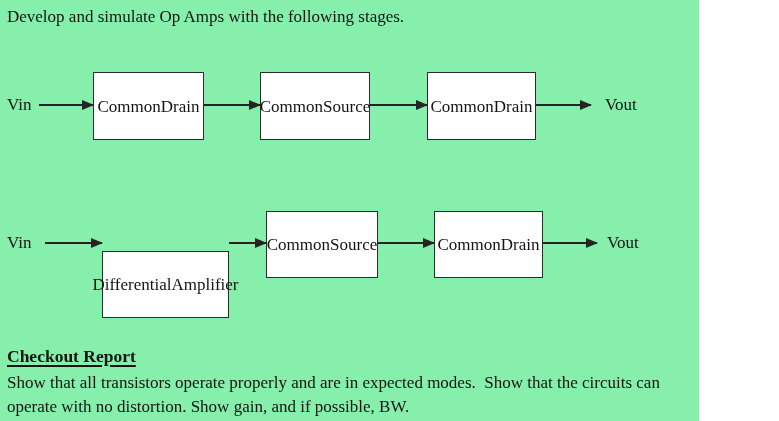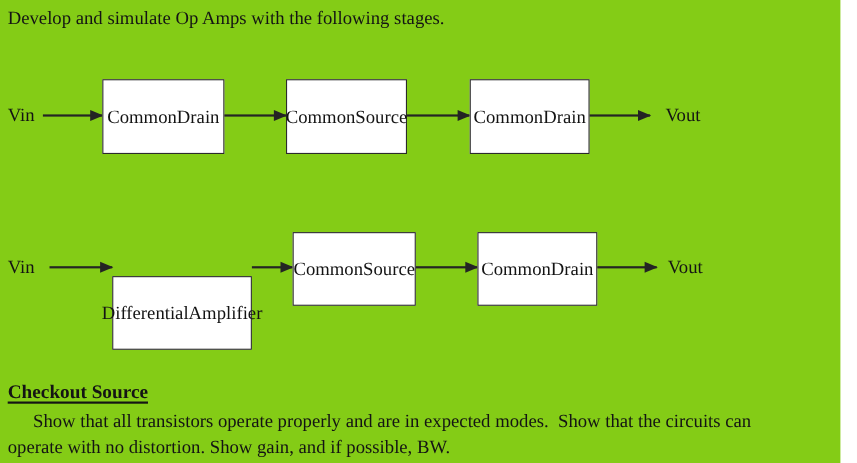--- a/index.html
+++ b/index.html
@@ -1,20 +1,20 @@
 <!DOCTYPE html>
 <html><head>
 <meta charset="utf-8">
 <style>
   html, body { margin: 0; padding: 0; background: #ffffff; }
   .page {
     position: relative;
-    width: 764px;
+    width: 699px;
     height: 421px;
-    background: #84cc16;
+    background: #86efac;
     font-family: "Liberation Serif", "DejaVu Serif", serif;
     color: #141414;
     overflow: hidden;
   }
   .abs { position: absolute; }
   .title {
     font-size: 17px;
     line-height: 22px;
     white-space: nowrap;
   }
@@ -128,18 +128,18 @@
       <span class="box-line">Common</span>
       <span class="box-line">Drain</span>
     </div>
 
     <div class="arrow" style="left:543px; top:242px; width:54px;"></div>
 
     <div class="abs io-label" style="left:607px; top:233px;">Vout</div>
   </div>
 
   <div>
-    <div class="abs checkout-heading" style="left:7px; top:346px;">Checkout Source</div>
-    <div class="abs body-line" style="left:7px; top:371px;margin-left:23px;">Show that all transistors operate properly and are in expected modes.  Show that the circuits can</div>
+    <div class="abs checkout-heading" style="left:7px; top:346px;">Checkout Report</div>
+    <div class="abs body-line" style="left:7px; top:371px;">Show that all transistors operate properly and are in expected modes.  Show that the circuits can</div>
     <div class="abs body-line" style="left:7px; top:395px;">operate with no distortion. Show gain, and if possible, BW.</div>
   </div>
 
 </div>
 
 </body></html>

